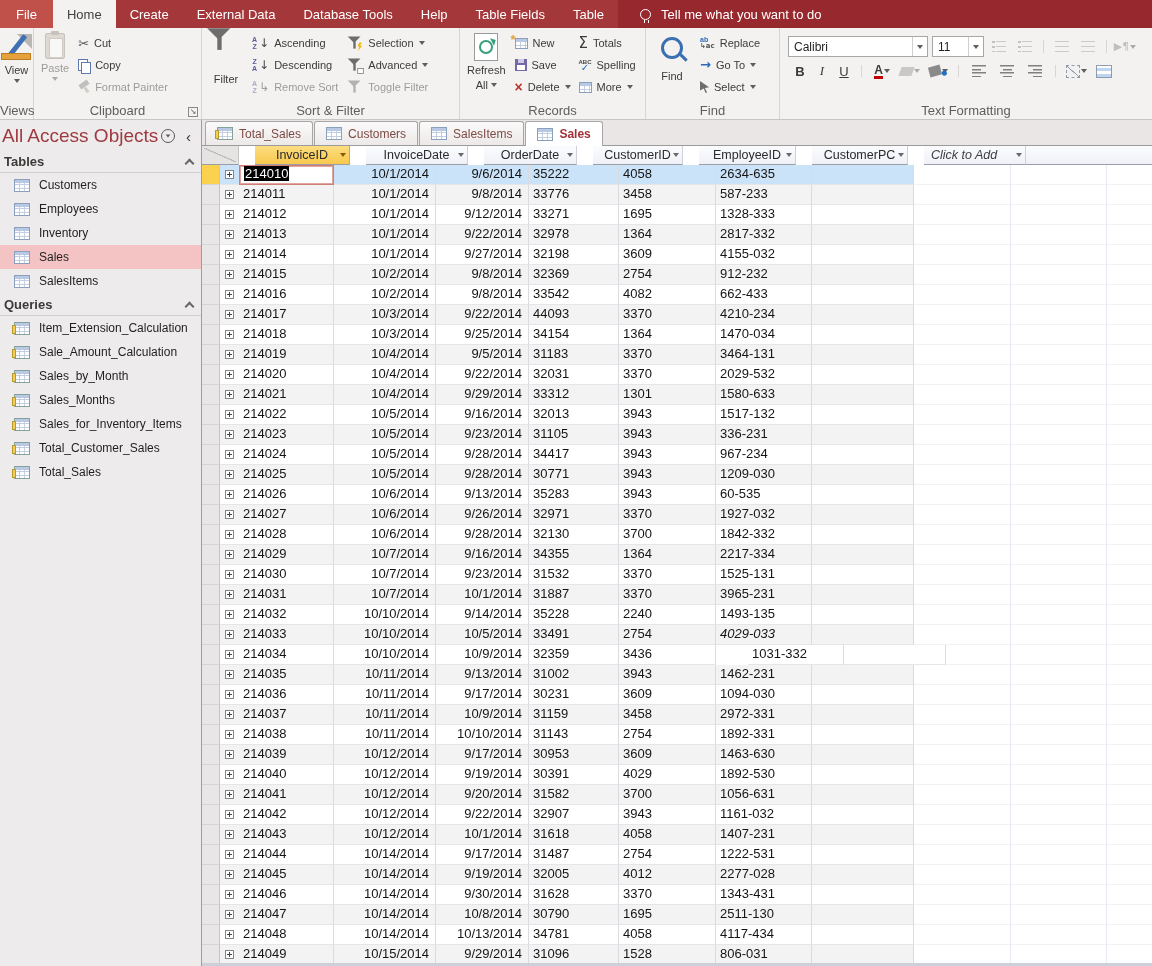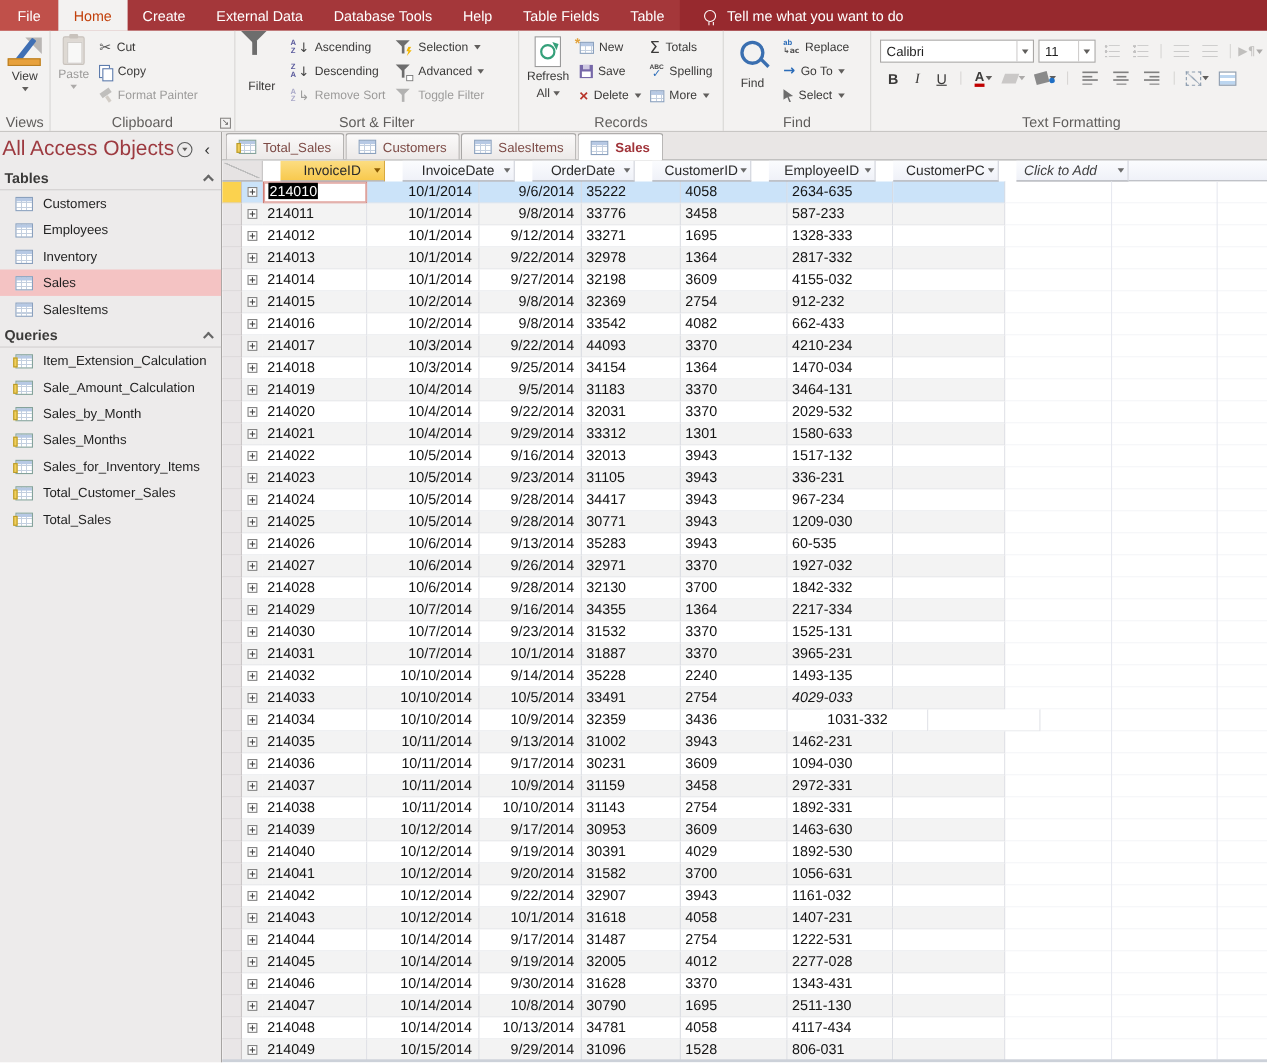--- a/index.html
+++ b/index.html
@@ -3,21 +3,21 @@
 <meta charset="utf-8">
 <style>
   * { box-sizing: border-box; margin: 0; padding: 0; }
   html,body { width:1152px; height:966px; overflow:hidden; font-family:"Liberation Sans",sans-serif; background:#fff; }
   #app { width:1152px; height:966px; display:flex; flex-direction:column; }
 
   
   #tabbar { height:28px; background:#a4373a; display:flex; align-items:stretch; flex:none; }
   .rtab { display:flex; align-items:center; padding:0 14px; color:#fff; font-size:13px; cursor:default; }
   .rtab.file { background:#c0504a; padding:0 16px; }
-  .rtab.active { background:#f3f2f1; color:#c2410c; }
+  .rtab.active { background:#f3f2f1; color:#404040; }
   #tellme { flex:1; background:#97292e; display:flex; align-items:center; gap:10px; padding-left:22px; color:#fff; font-size:13px; }
   .bulb { width:11px; height:11px; border:1.5px solid #fff; border-radius:50%; position:relative; flex:none; }
   .bulb::after { content:""; position:absolute; left:2.5px; top:10px; width:3px; height:3px; border-left:1.5px solid #fff; border-right:1.5px solid #fff; }
 
   
   #ribbon { height:92px; background:#f3f2f1; border-bottom:1px solid #c8c6c4; display:flex; flex:none; }
   .rgroup { position:relative; border-right:1px solid #d8d6d4; padding:2px 2px 16px 2px; flex:none; }
   .glabel { position:absolute; bottom:1px; left:0; right:0; text-align:center; font-size:13px; color:#605e5c; white-space:nowrap; }
   .gbody { display:flex; height:100%; align-items:flex-start; }
   .bigbtn { display:flex; flex-direction:column; align-items:center; padding:3px 5px; gap:3px; font-size:11px; color:#3b3a39; }
@@ -173,21 +173,21 @@
         <div class="rtab contextual">Table</div>
       </div>
     <div id="tellme">
       <span class="bulb"></span>
       <span>Tell me what you want to do</span>
     </div>
   </div>
 
   <div id="ribbon">
 
-    <div class="rgroup" style="width:46px">
+    <div class="rgroup" style="width:34px">
       <div class="gbody" style="justify-content:center">
         <div class="bigbtn">
           <span class="view-ico">
               <span class="vi-tri"></span>
               <span class="vi-pen"></span>
               <span class="vi-rul"></span>
             </span>
           <span class="blabel">
               <span>View</span>
             </span>

